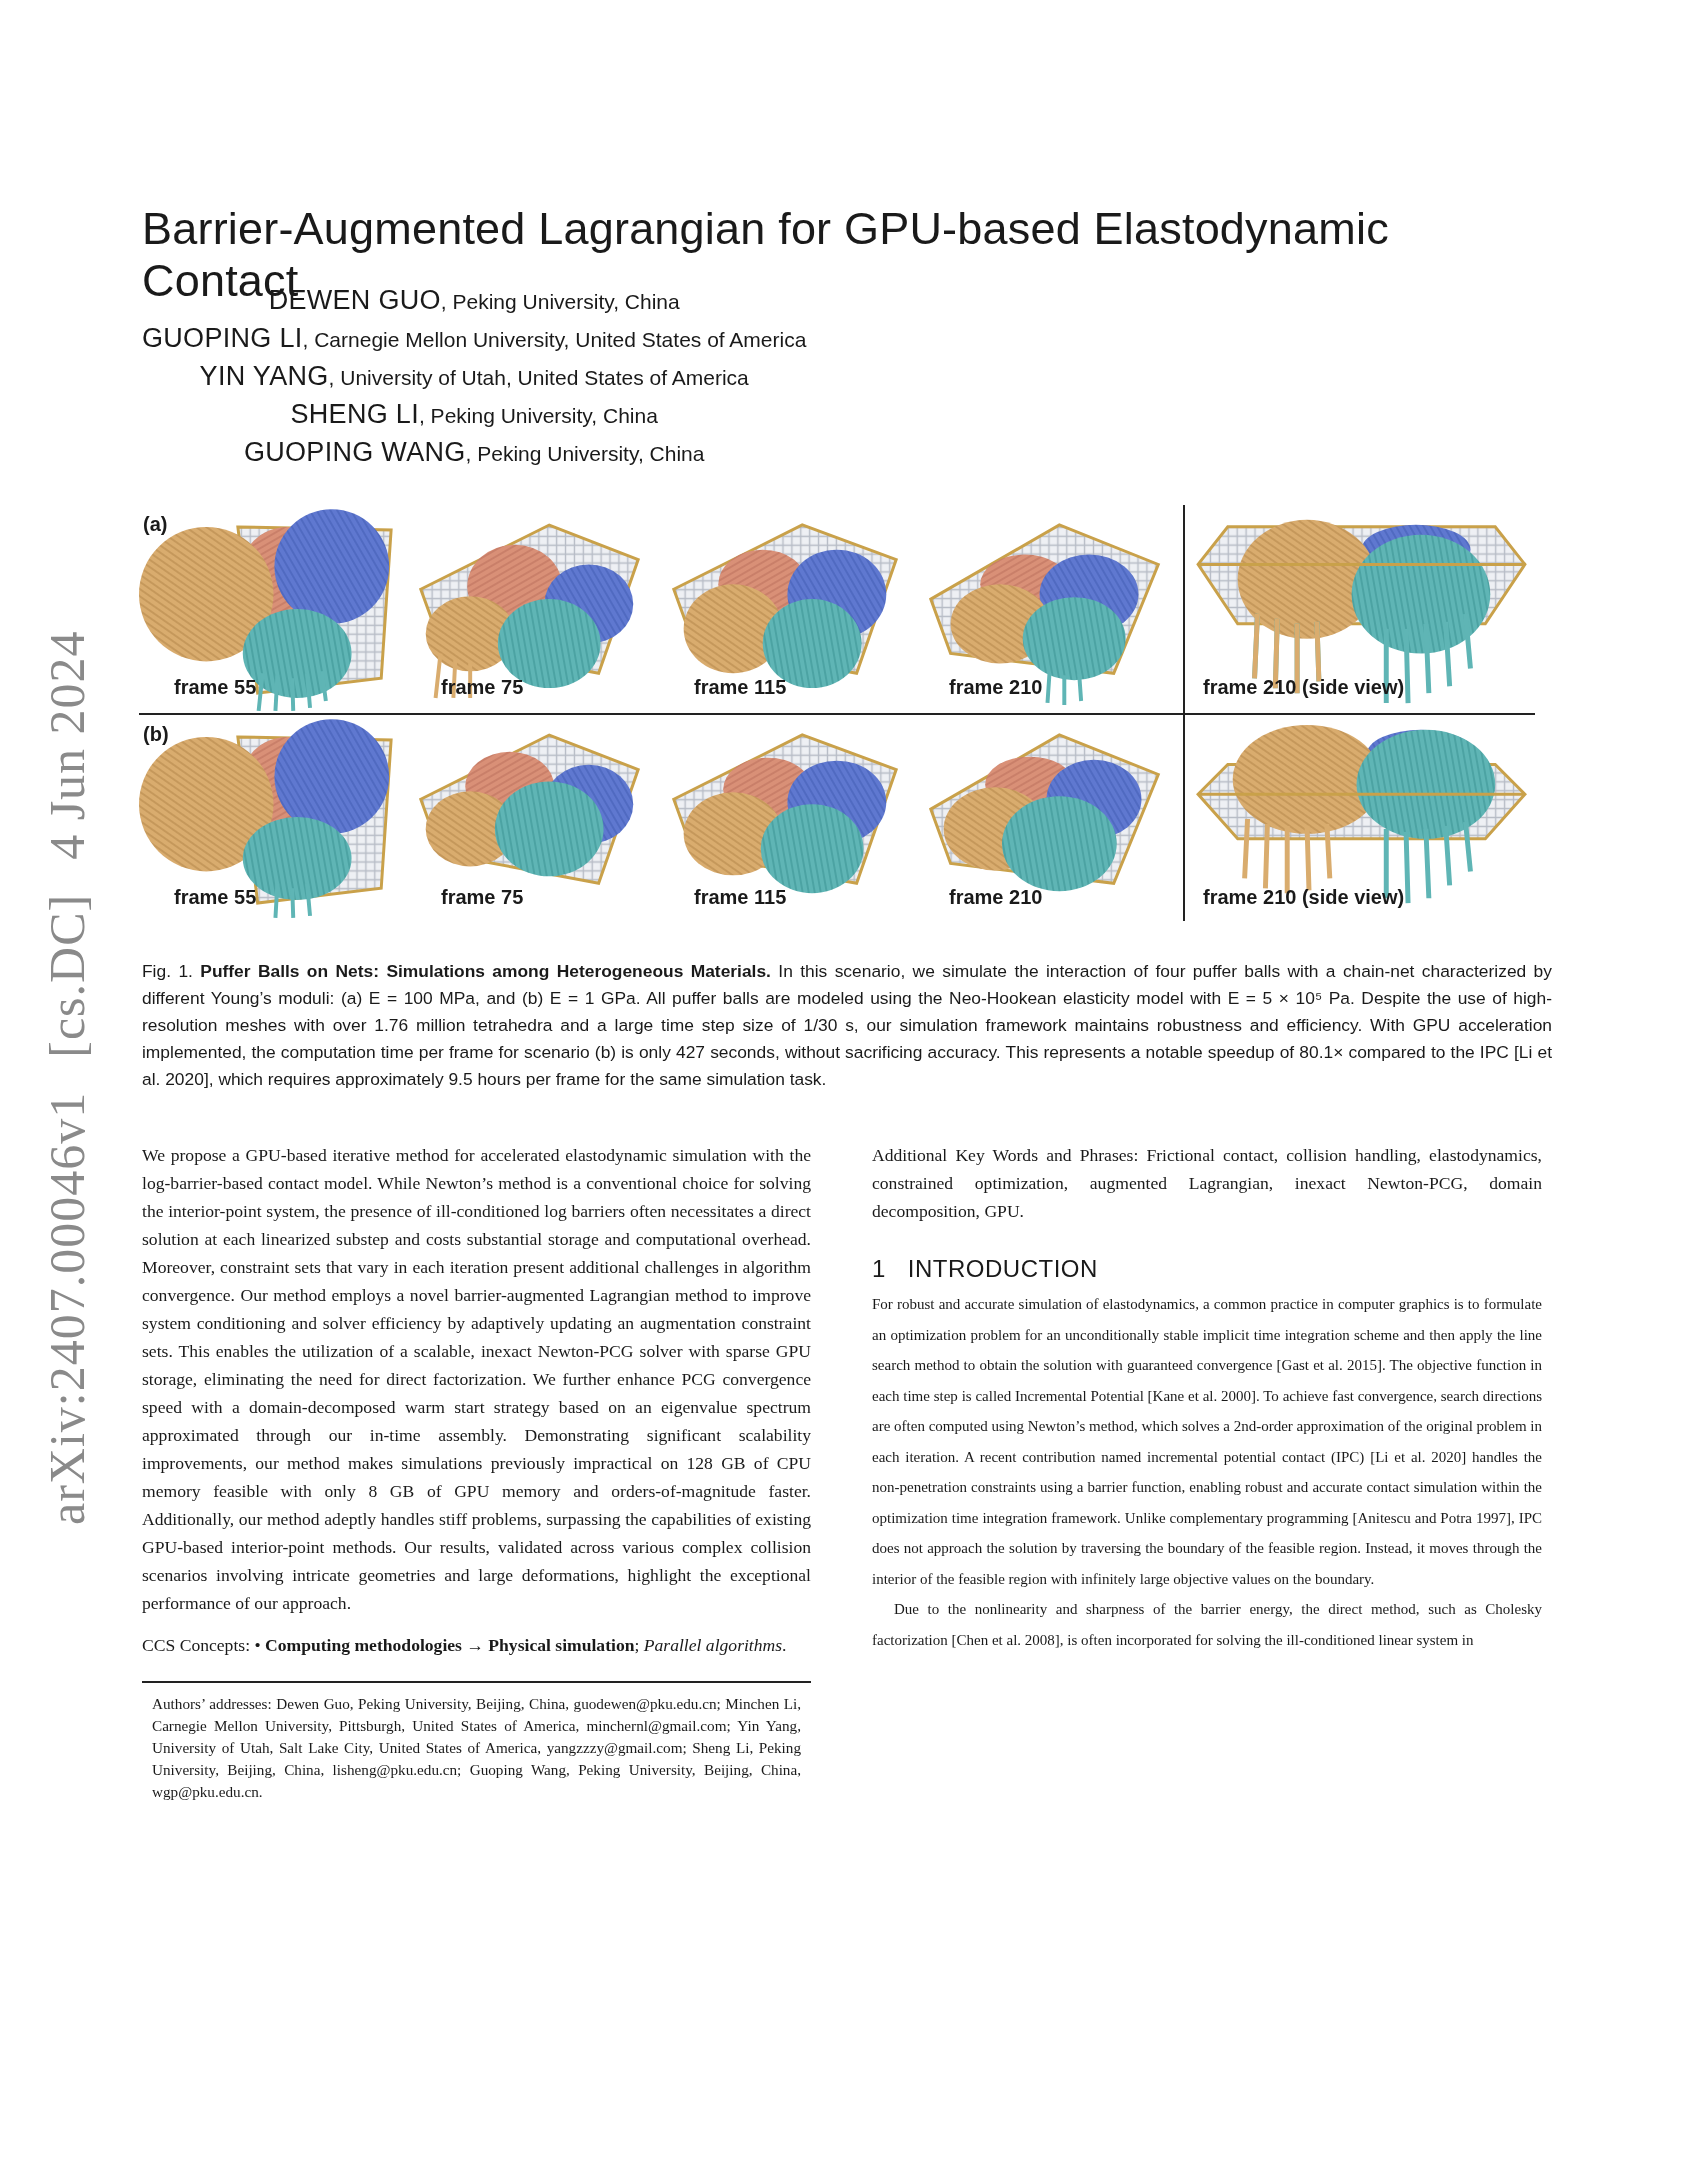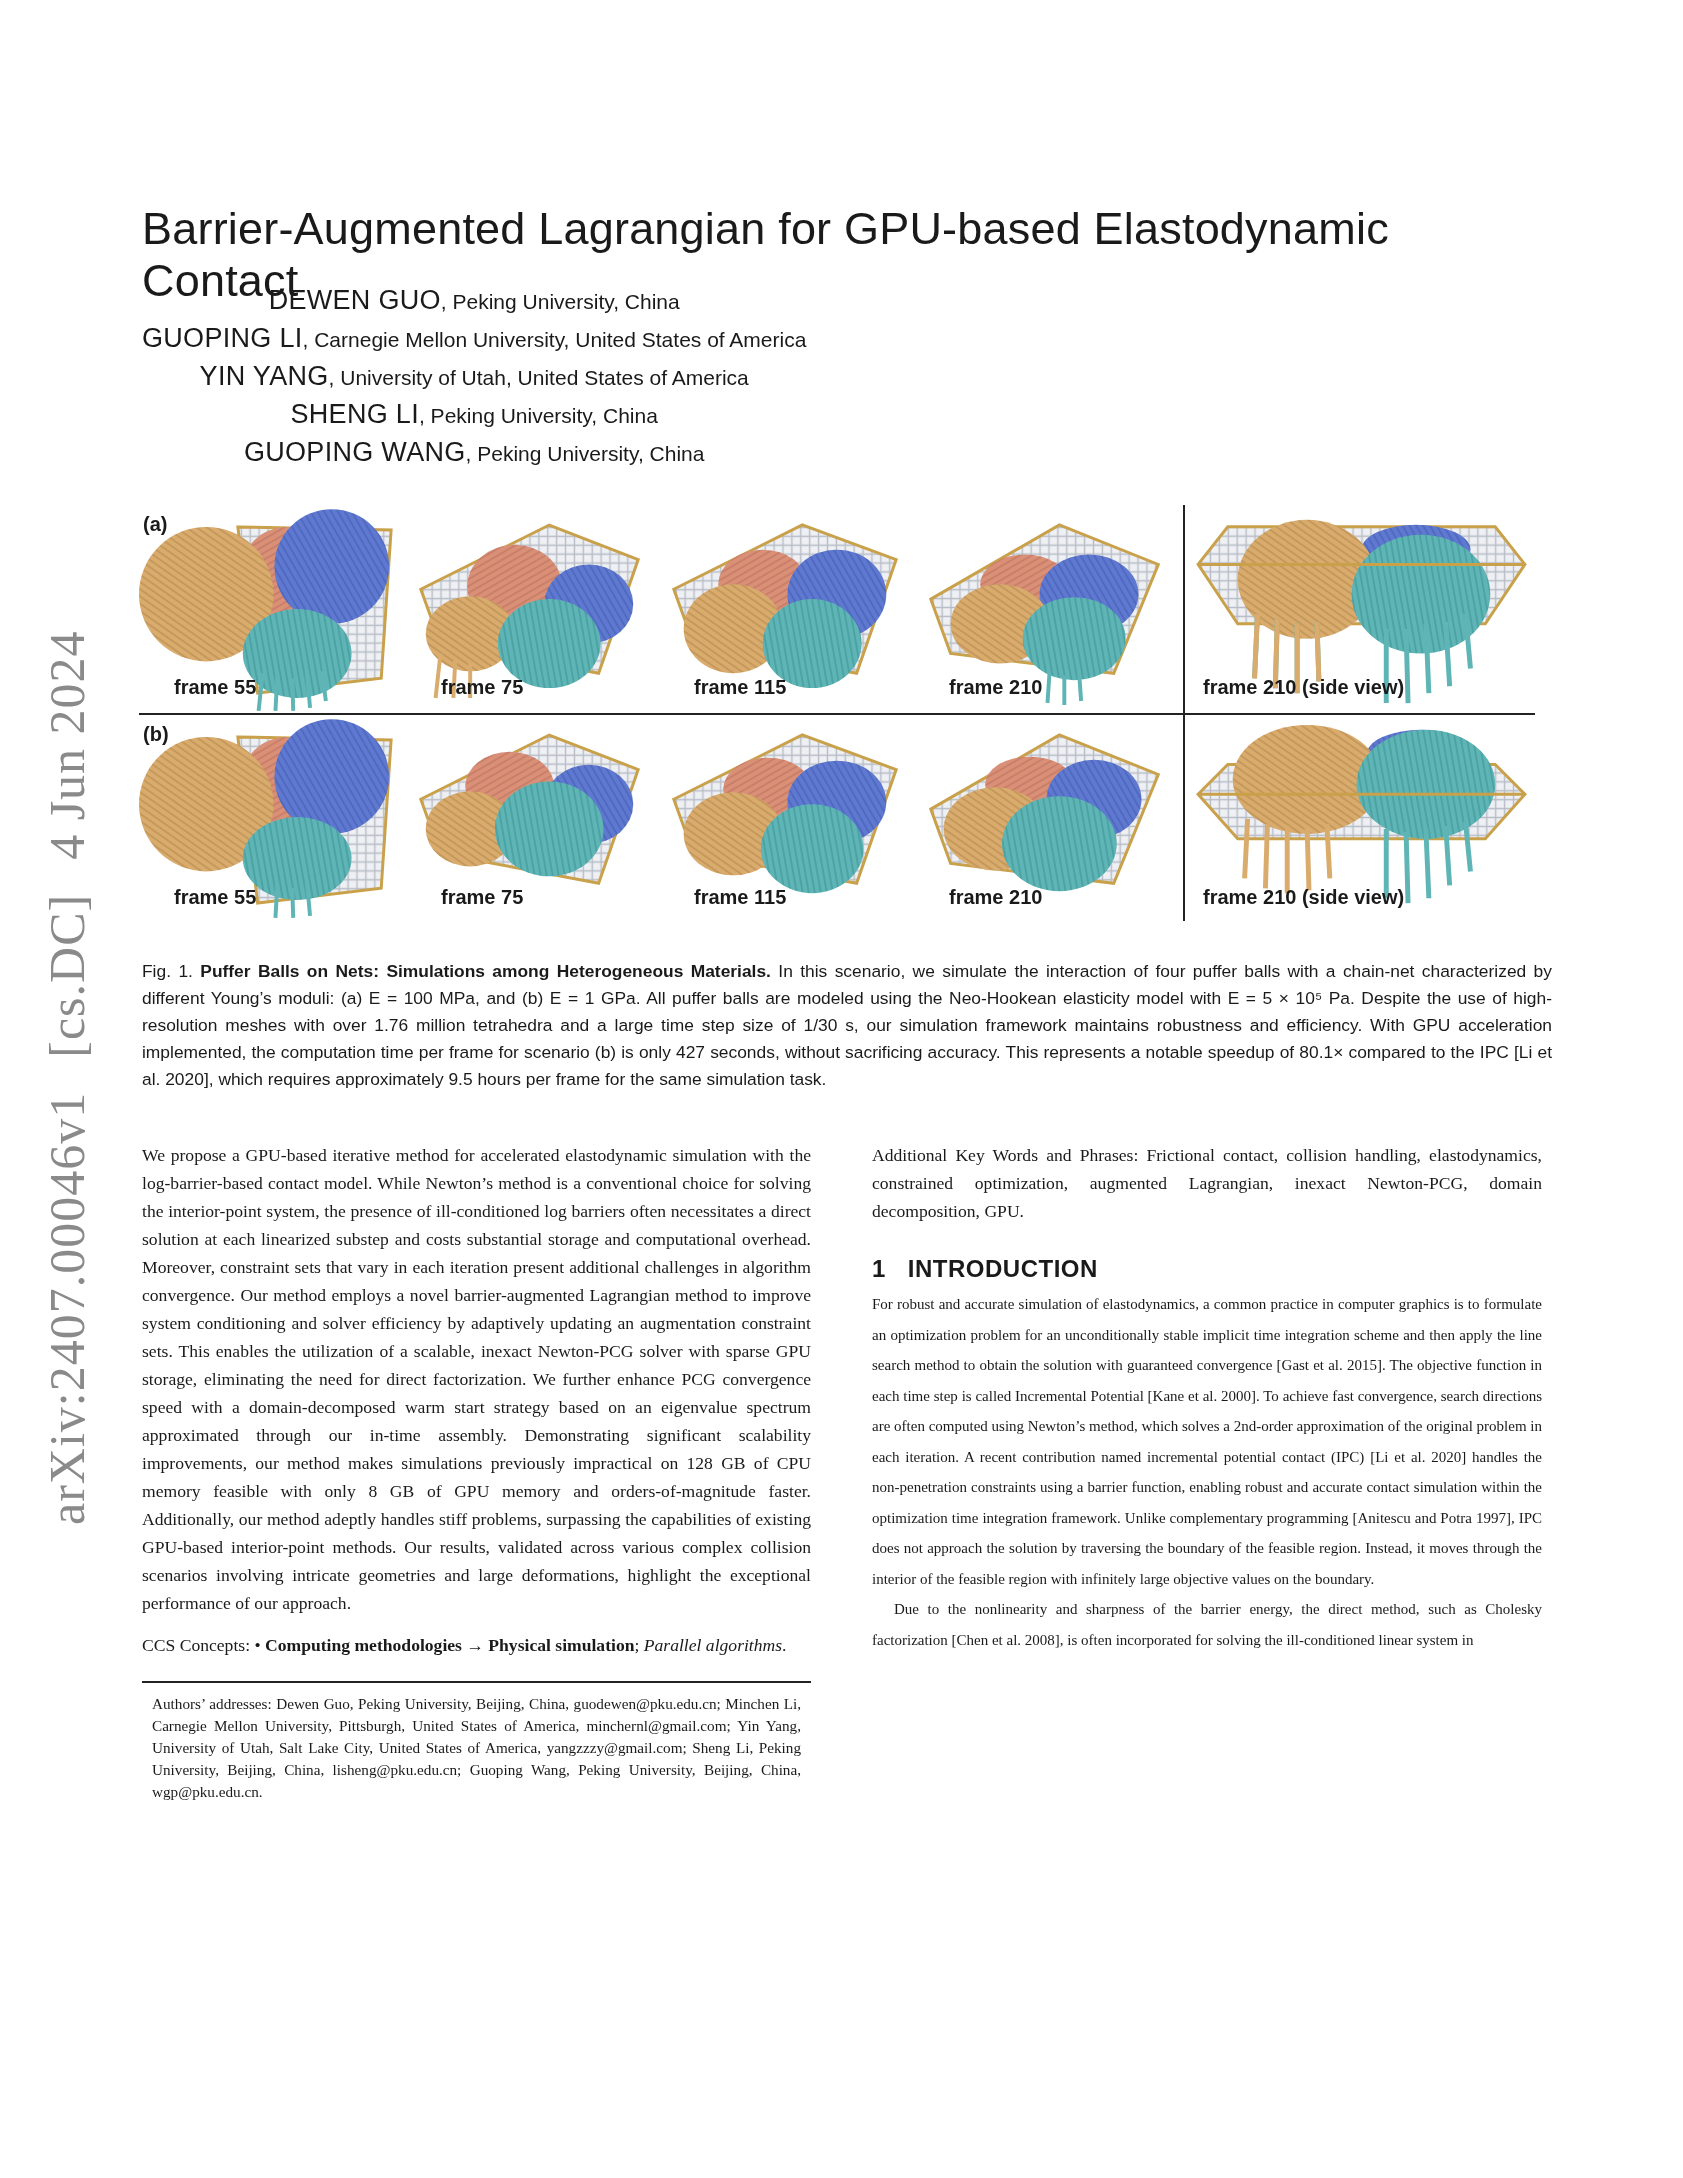--- a/index.html
+++ b/index.html
@@ -45,21 +45,21 @@
   #left-col { left: 142px; top: 1141px; width: 669px; }
   #right-col { left: 872px; top: 1141px; width: 670px; }
   .abs p { margin: 0; }
   .ccs { margin-top: 14px !important; }
   .ccs b { font-weight: bold; }
   .ccs i { font-style: italic; }
   .footrule { width: 669px; height: 1.5px; background: #222; margin: 22px 0 10px 0; }
   .footnote { font-size: 15.2px; line-height: 22px; margin: 10px; text-align: justify; }
 
   .keywords { margin: 0; font-size: 17.6px; line-height: 28px; }
-  .section-head { margin: 30px 0 6px 0; font-size: 24px; font-weight: bold; letter-spacing: 0.5px; }
+  .section-head { margin: 30px 0 6px 0; font-size: 24px; font-weight: normal; letter-spacing: 0.5px; }
   .section-head .num { margin-right: 22px; }
   .intro p { margin: 0; font-size: 15px; line-height: 30.5px; }
   .intro p.indent { text-indent: 22px; }
 </style>
 </head>
 <body>
 
 <div id="arxiv-stamp">
   <span>arXiv:2407.00046v1</span><span>[cs.DC]</span><span>4 Jun 2024</span>
 </div>

